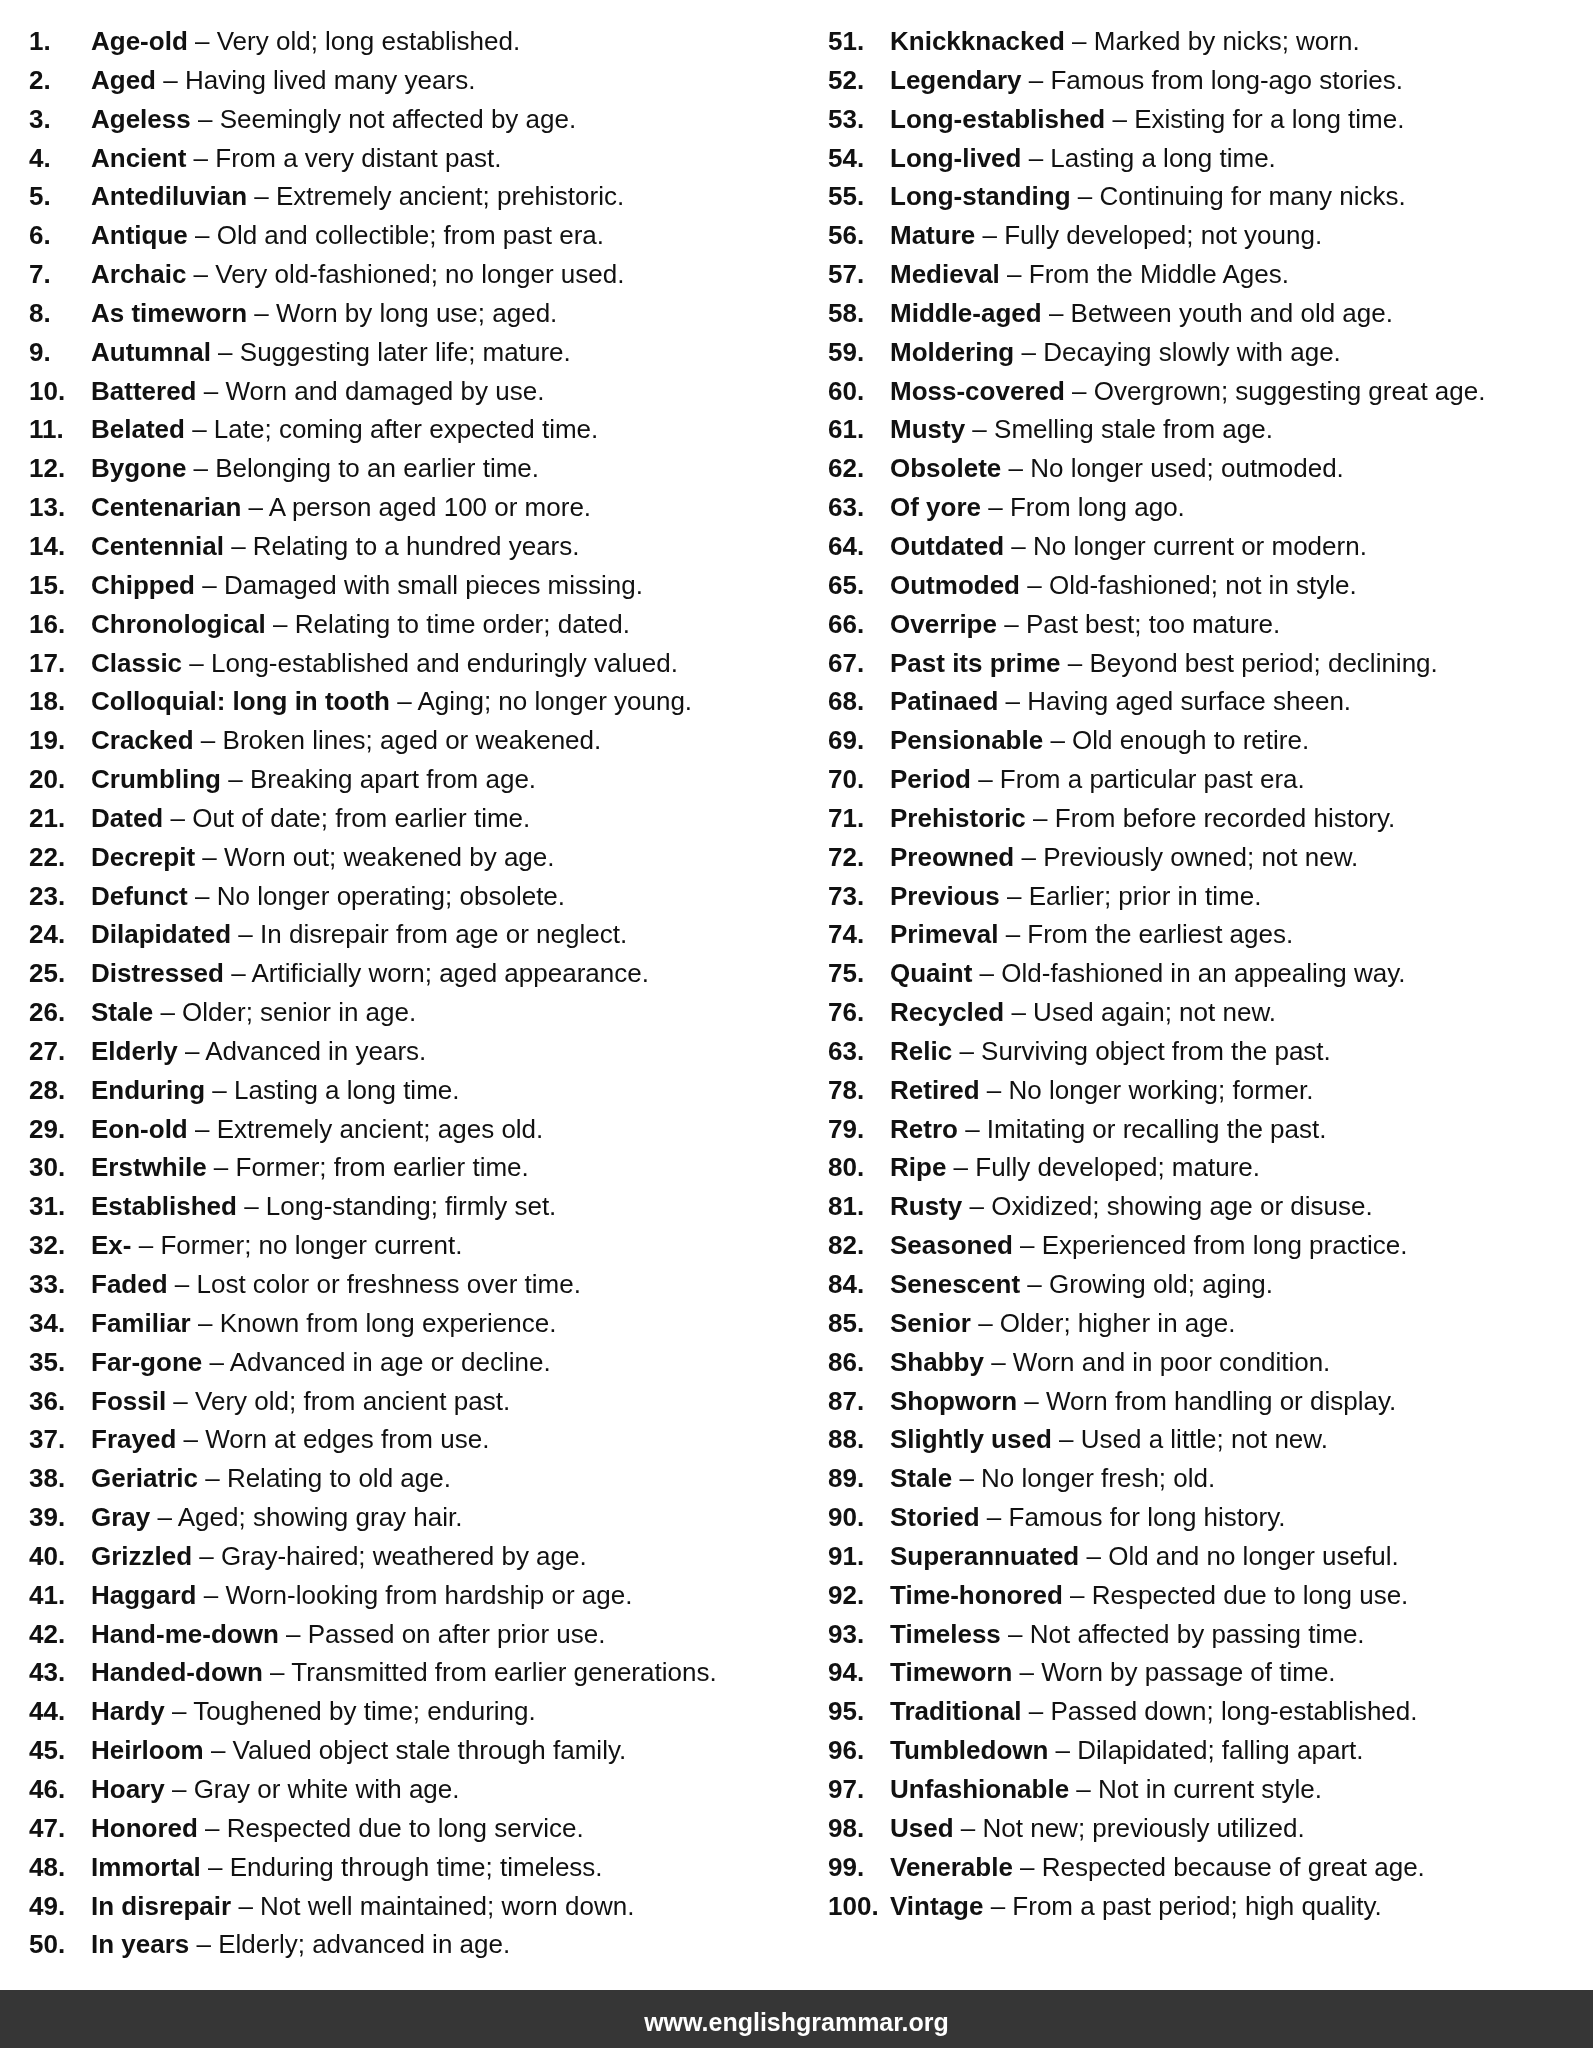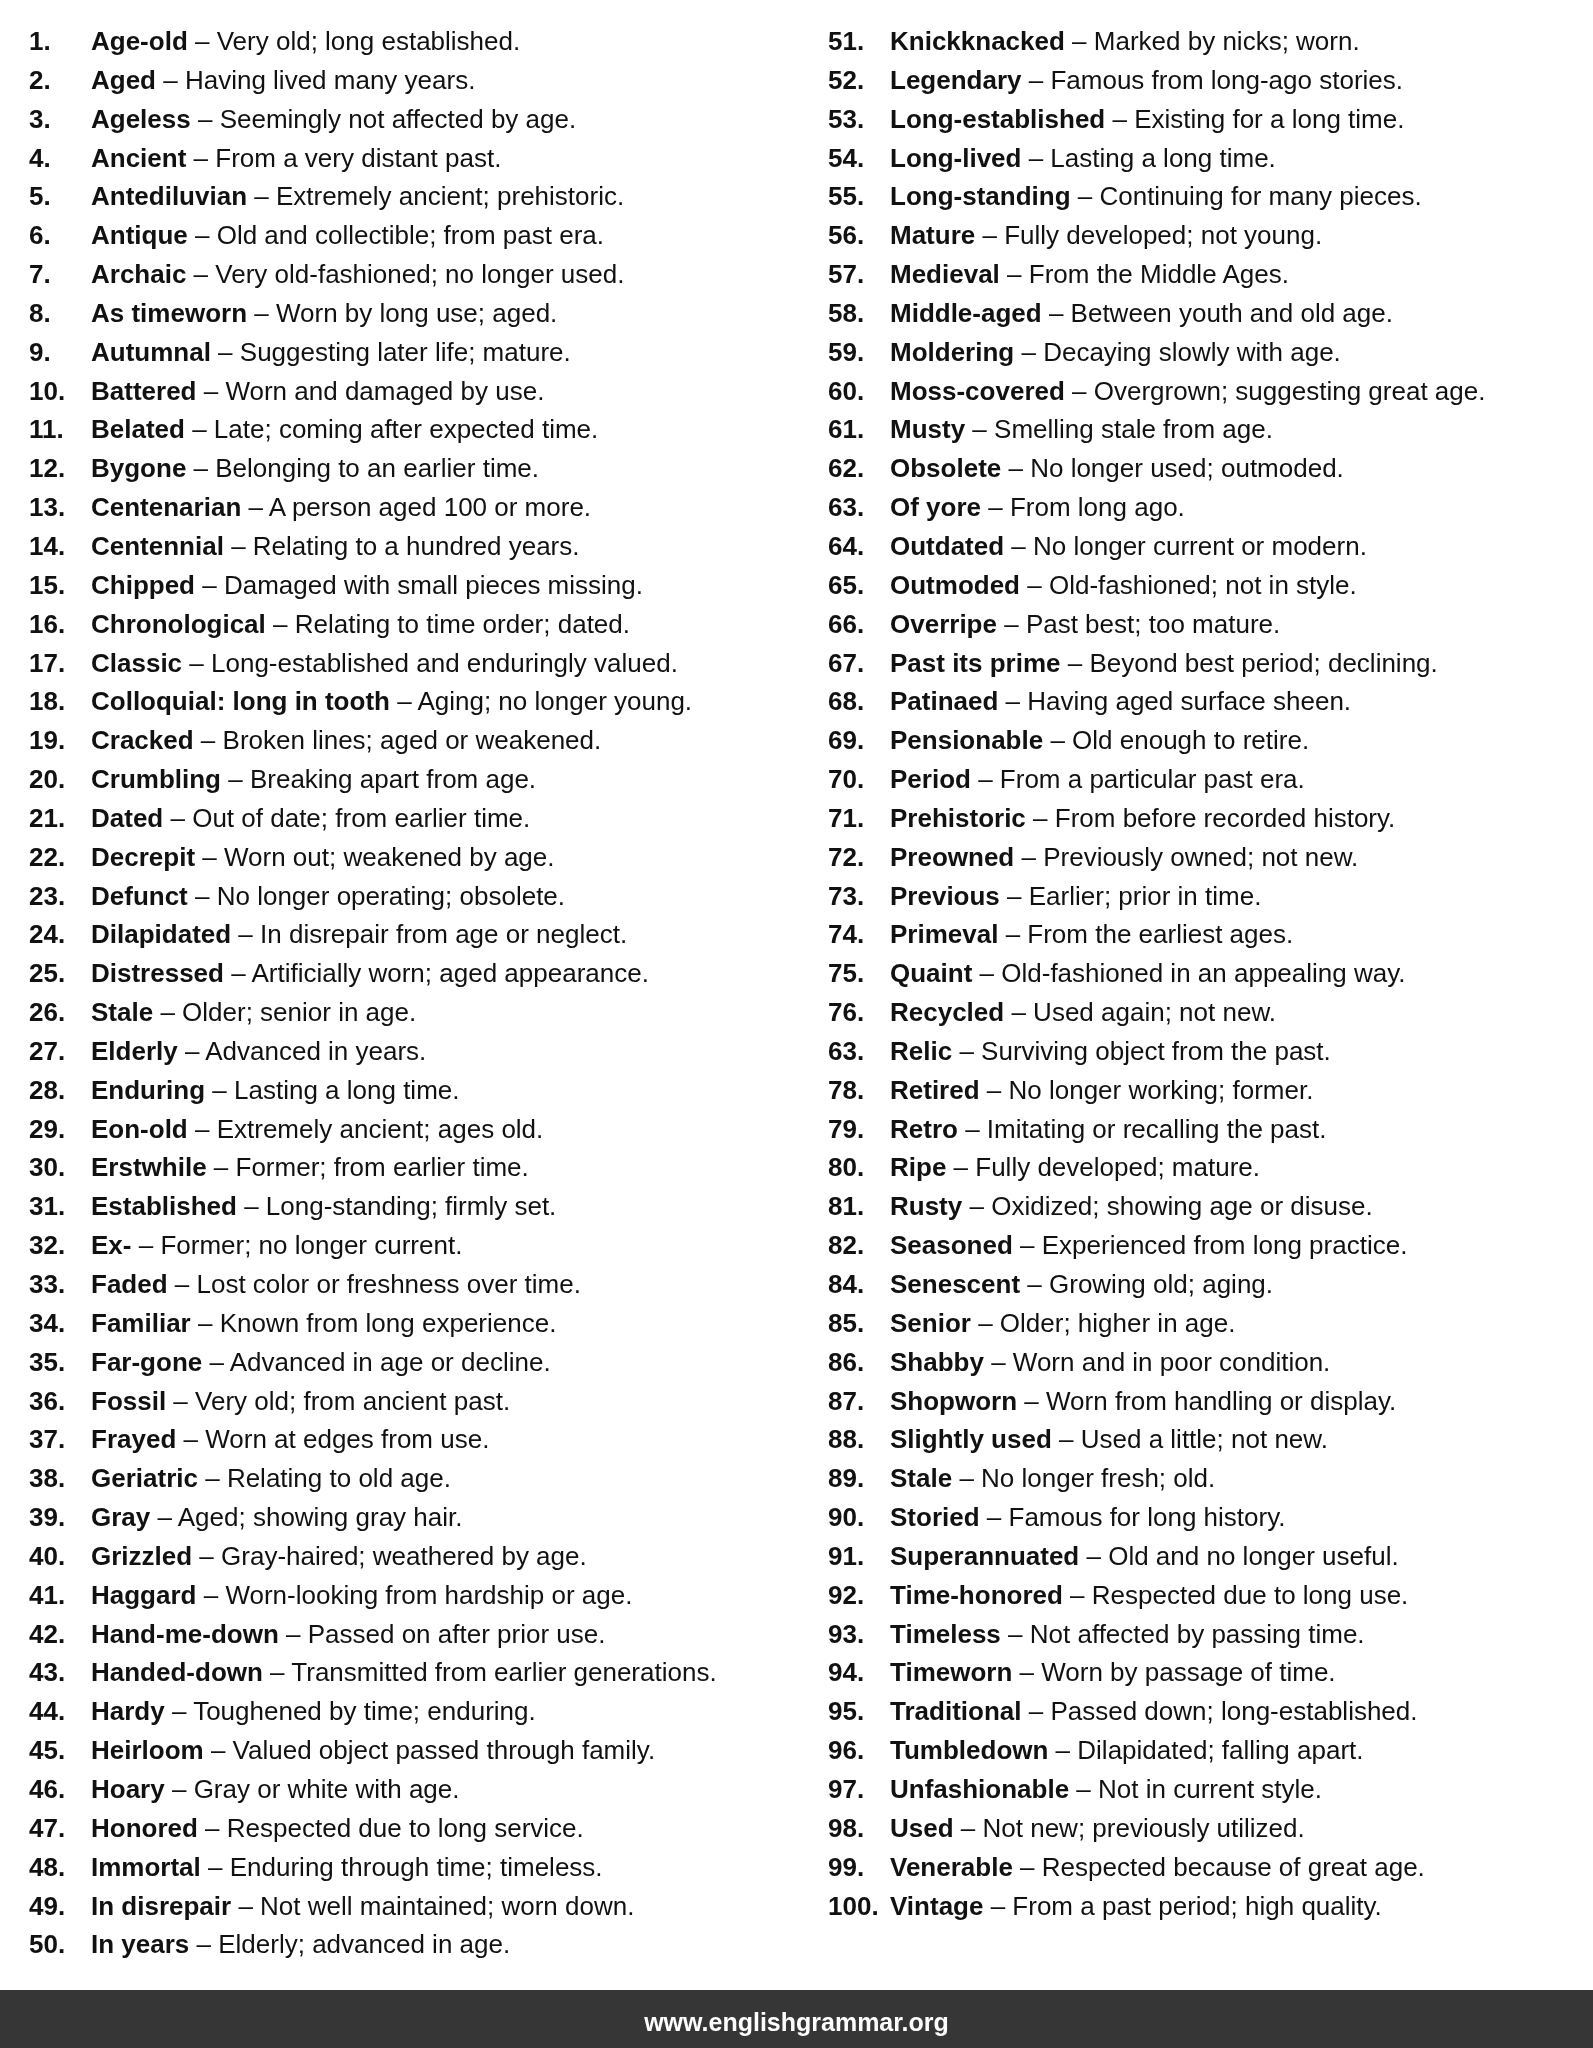--- a/index.html
+++ b/index.html
@@ -192,21 +192,21 @@
       <div class="entry">
         <span class="num">43.</span>
         <span class="text"><span class="word">Handed-down</span><span class="sep"> – </span><span class="def">Transmitted from earlier generations.</span></span>
       </div>
       <div class="entry">
         <span class="num">44.</span>
         <span class="text"><span class="word">Hardy</span><span class="sep"> – </span><span class="def">Toughened by time; enduring.</span></span>
       </div>
       <div class="entry">
         <span class="num">45.</span>
-        <span class="text"><span class="word">Heirloom</span><span class="sep"> – </span><span class="def">Valued object passed through family.</span></span>
+        <span class="text"><span class="word">Heirloom</span><span class="sep"> – </span><span class="def">Valued object stale through family.</span></span>
       </div>
       <div class="entry">
         <span class="num">46.</span>
         <span class="text"><span class="word">Hoary</span><span class="sep"> – </span><span class="def">Gray or white with age.</span></span>
       </div>
       <div class="entry">
         <span class="num">47.</span>
         <span class="text"><span class="word">Honored</span><span class="sep"> – </span><span class="def">Respected due to long service.</span></span>
       </div>
       <div class="entry">
@@ -234,21 +234,21 @@
       <div class="entry">
         <span class="num">53.</span>
         <span class="text"><span class="word">Long-established</span><span class="sep"> – </span><span class="def">Existing for a long time.</span></span>
       </div>
       <div class="entry">
         <span class="num">54.</span>
         <span class="text"><span class="word">Long-lived</span><span class="sep"> – </span><span class="def">Lasting a long time.</span></span>
       </div>
       <div class="entry">
         <span class="num">55.</span>
-        <span class="text"><span class="word">Long-standing</span><span class="sep"> – </span><span class="def">Continuing for many pieces.</span></span>
+        <span class="text"><span class="word">Long-standing</span><span class="sep"> – </span><span class="def">Continuing for many nicks.</span></span>
       </div>
       <div class="entry">
         <span class="num">56.</span>
         <span class="text"><span class="word">Mature</span><span class="sep"> – </span><span class="def">Fully developed; not young.</span></span>
       </div>
       <div class="entry">
         <span class="num">57.</span>
         <span class="text"><span class="word">Medieval</span><span class="sep"> – </span><span class="def">From the Middle Ages.</span></span>
       </div>
       <div class="entry">

